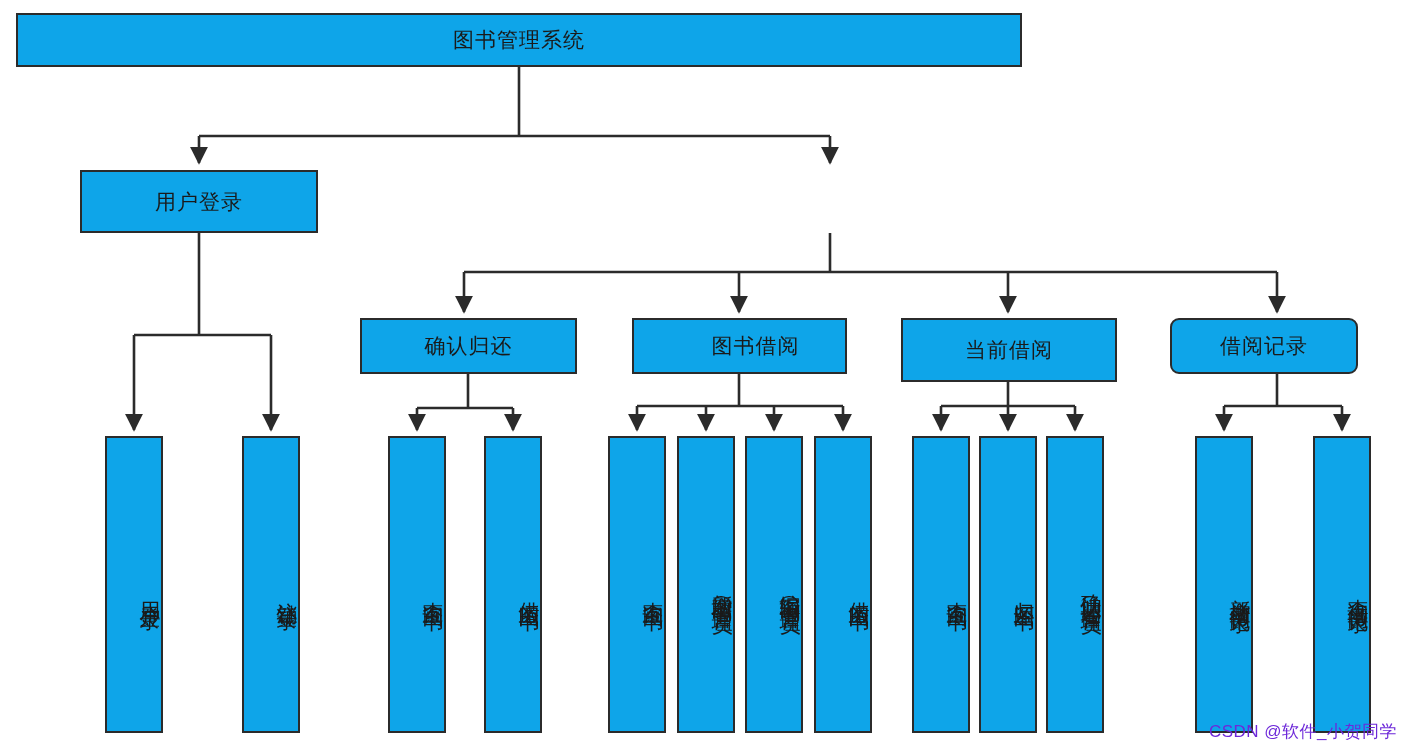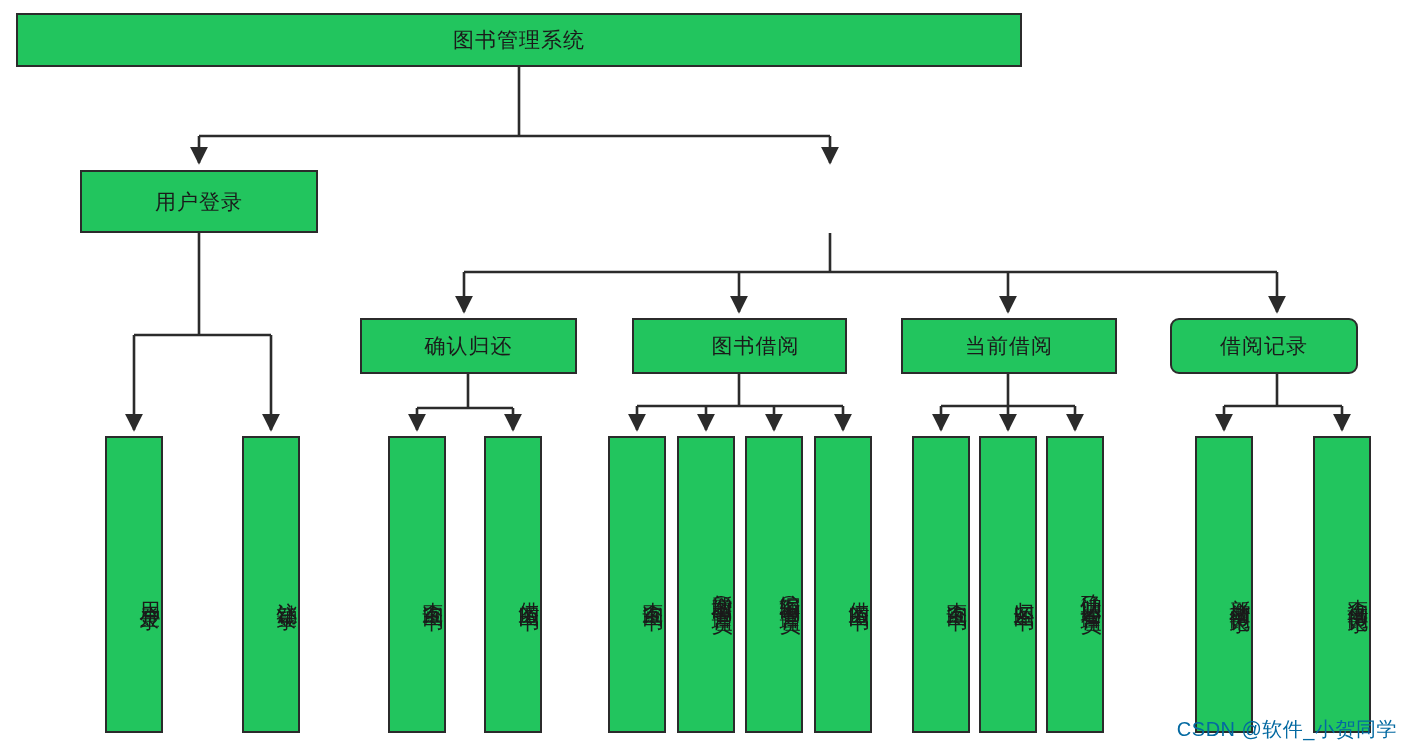--- a/index.html
+++ b/index.html
@@ -21,21 +21,21 @@
     position: absolute;
     left: 0;
     top: 0;
     width: 1405px;
     height: 747px;
     pointer-events: none;
   }
   .node {
     position: absolute;
     box-sizing: border-box;
-    background: #22c55e;
+    background: #0ea5e9;
     border: 2px solid #2b2b2b;
     display: flex;
     align-items: center;
     justify-content: center;
     color: #1a1a1a;
   }
   .node.h {
     font-size: 21px;
     letter-spacing: 1px;
   }
@@ -51,22 +51,22 @@
   }
   .node.v .vlabel {
     writing-mode: vertical-rl;
     text-orientation: upright;
     display: block;
   }
   .watermark {
     position: absolute;
     right: 8px;
     bottom: 4px;
-    font-size: 20px;
-    color: #0369a1;
+    font-size: 17px;
+    color: #6d28d9;
     letter-spacing: 0.5px;
     white-space: nowrap;
   }
 </style>
 </head>
 <body>
 
 <div id="canvas">
 
   <svg class="wires" viewBox="0 0 1405 747">
@@ -129,21 +129,21 @@
 
 
   <div class="node h" style="left:360px; top:318px; width:217px; height:56px;">
     <span>确认归还</span>
   </div>
 
   <div class="node h" style="left:632px; top:318px; width:215px; height:56px;padding-left:32px;">
     <span>图书借阅</span>
   </div>
 
-  <div class="node h" style="left:901px; top:318px; width:216px; height:56px;">
+  <div class="node h" style="left:901px; top:318px; width:216px; height:64px;">
     <span>当前借阅</span>
   </div>
 
   <div class="node h" style="left:1170px; top:318px; width:188px; height:56px;border-radius:9px;">
     <span>借阅记录</span>
   </div>
 
   <div class="node v" style="left:105px; top:436px; width:58px; height:297px;">
     <span class="vlabel">用户登录</span>
   </div>

